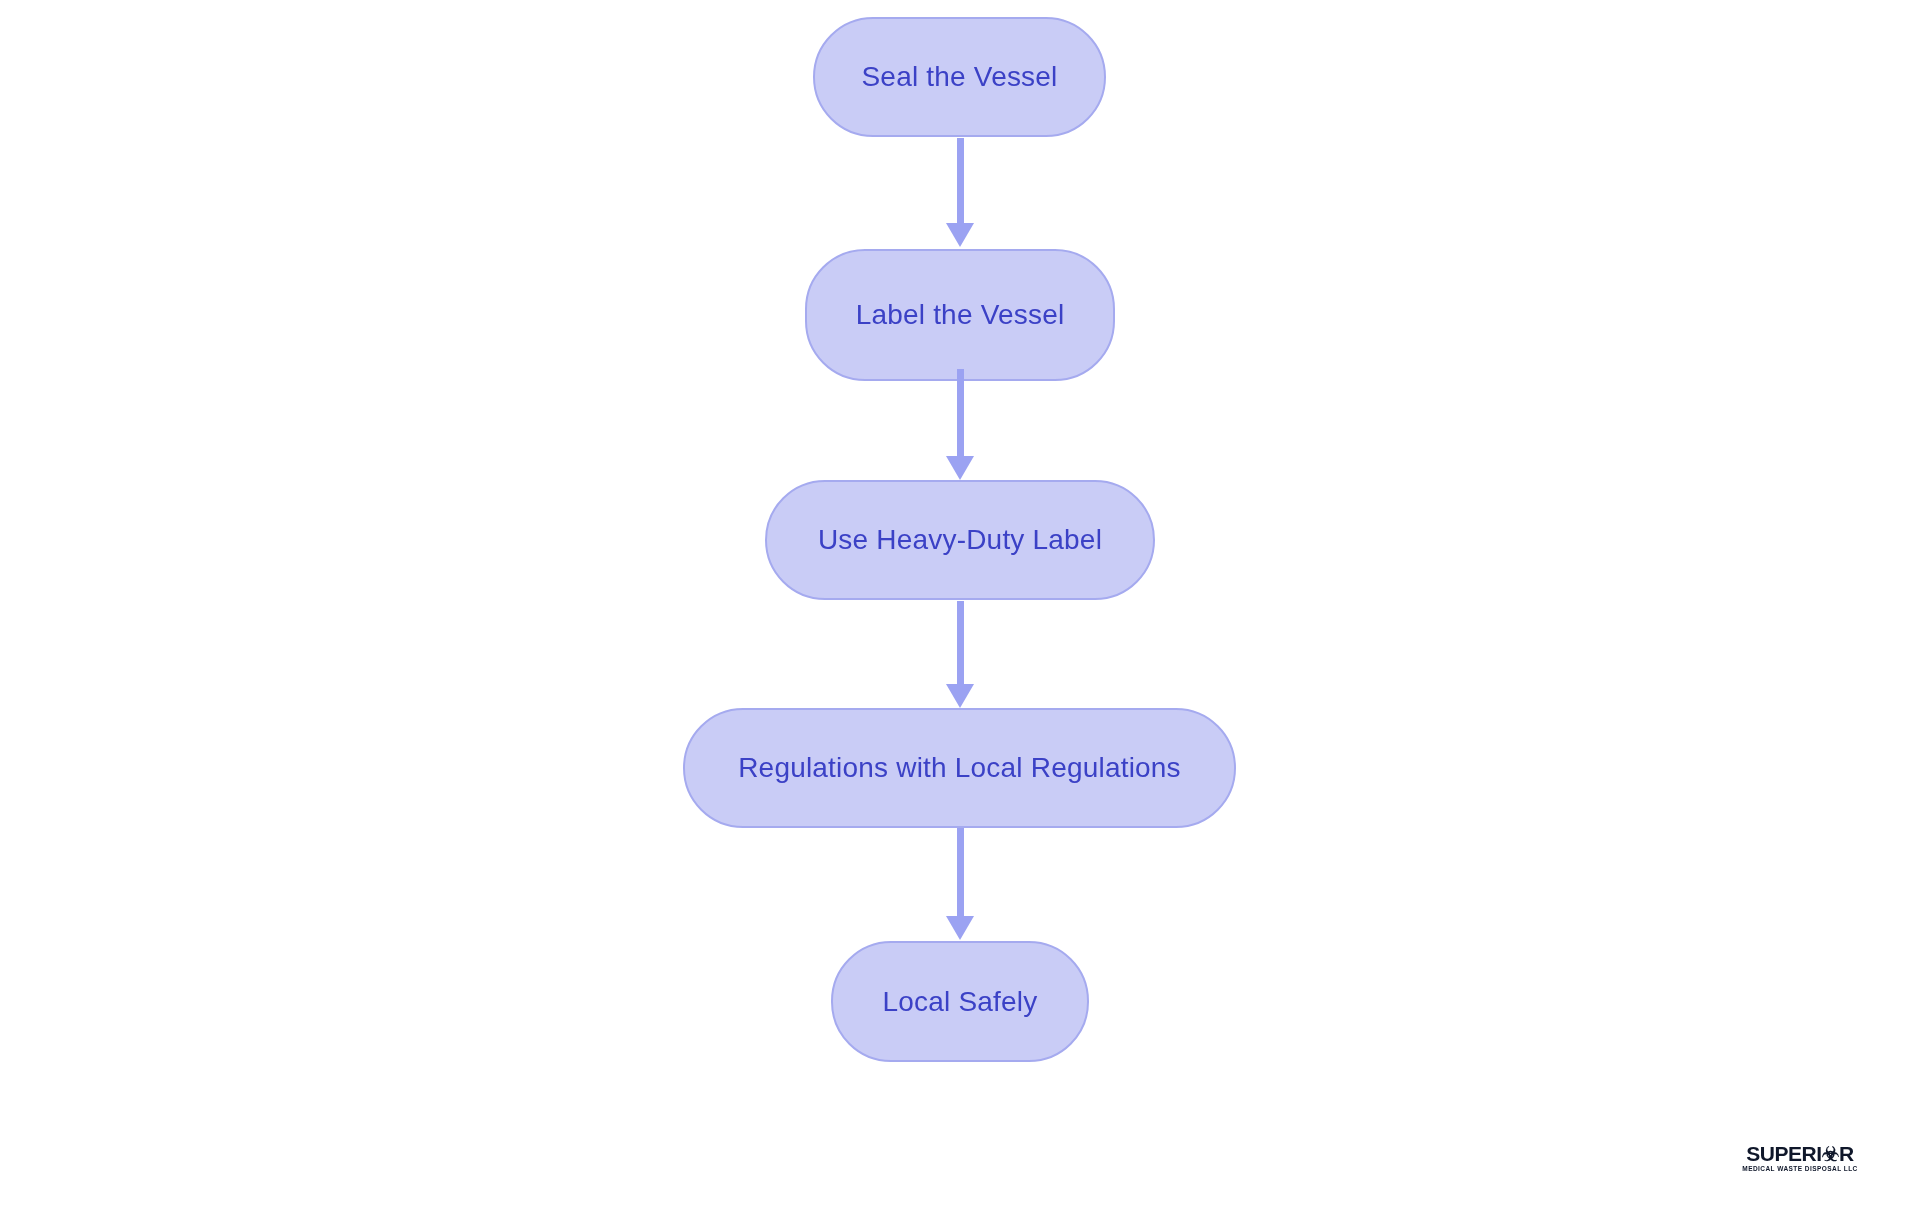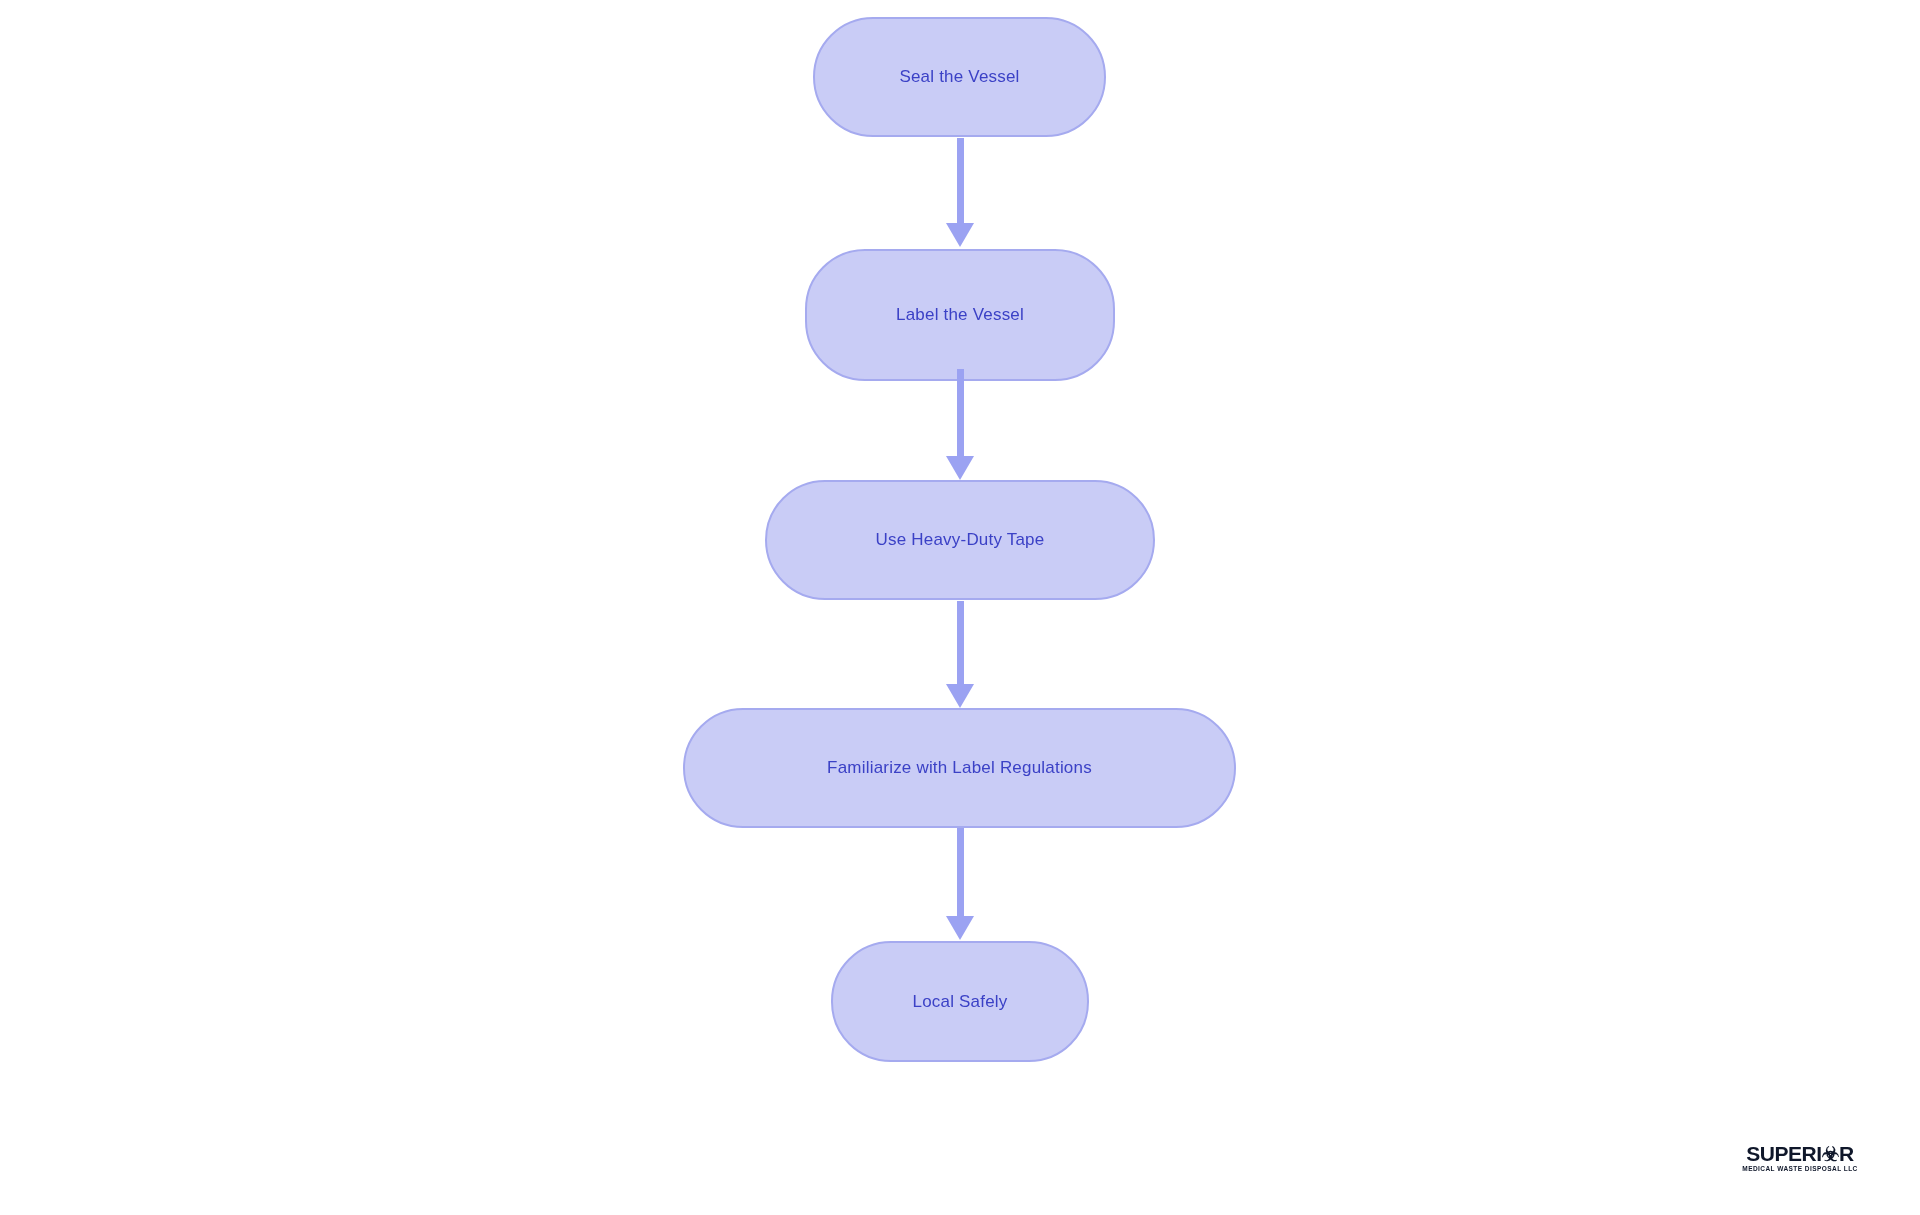--- a/index.html
+++ b/index.html
@@ -15,21 +15,21 @@
   
   .node {
     position: absolute;
     display: flex;
     align-items: center;
     justify-content: center;
     background: #c9ccf6;
     border: 2px solid #a5aaef;
     border-radius: 60px;
     color: #3b41c6;
-    font-size: 17px;
+    font-size: 28px;
     font-weight: 400;
     letter-spacing: 0.2px;
     text-align: center;
   }
   .node-1 { left: 813px; top: 17px;  width: 293px; height: 120px; }
   .node-2 { left: 805px; top: 249px; width: 310px; height: 132px; }
   .node-3 { left: 765px; top: 480px; width: 390px; height: 120px; }
   .node-4 { left: 683px; top: 708px; width: 553px; height: 120px; }
   .node-5 { left: 831px; top: 941px; width: 258px; height: 121px; }
 
@@ -105,30 +105,30 @@
   <div class="node node-2">
     <span>Label the Vessel</span>
   </div>
 
   <div class="arrow arrow-2">
     <div class="arrow-line"></div>
     <div class="arrow-head"></div>
   </div>
 
   <div class="node node-3">
-    <span>Use Heavy-Duty Tape</span>
+    <span>Use Heavy-Duty Label</span>
   </div>
 
   <div class="arrow arrow-3">
     <div class="arrow-line"></div>
     <div class="arrow-head"></div>
   </div>
 
   <div class="node node-4">
-    <span>Familiarize with Label Regulations</span>
+    <span>Regulations with Local Regulations</span>
   </div>
 
   <div class="arrow arrow-4">
     <div class="arrow-line"></div>
     <div class="arrow-head"></div>
   </div>
 
   <div class="node node-5">
     <span>Local Safely</span>
   </div>

